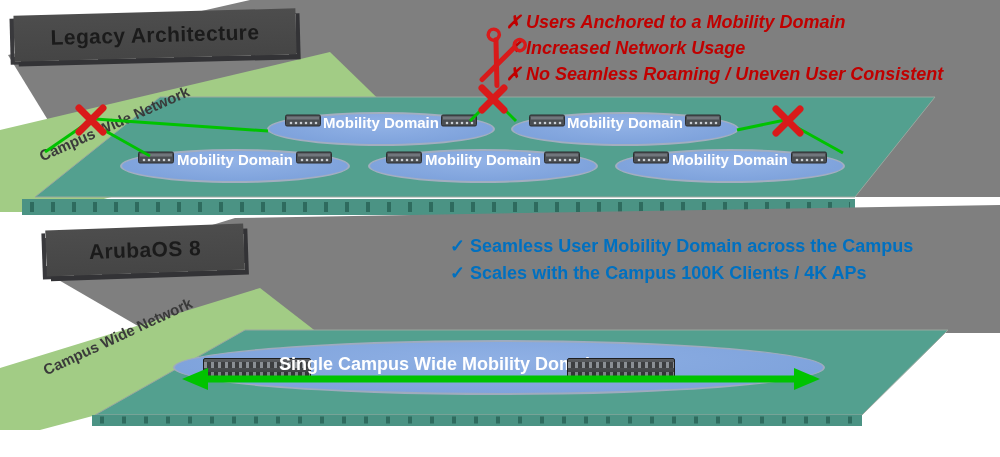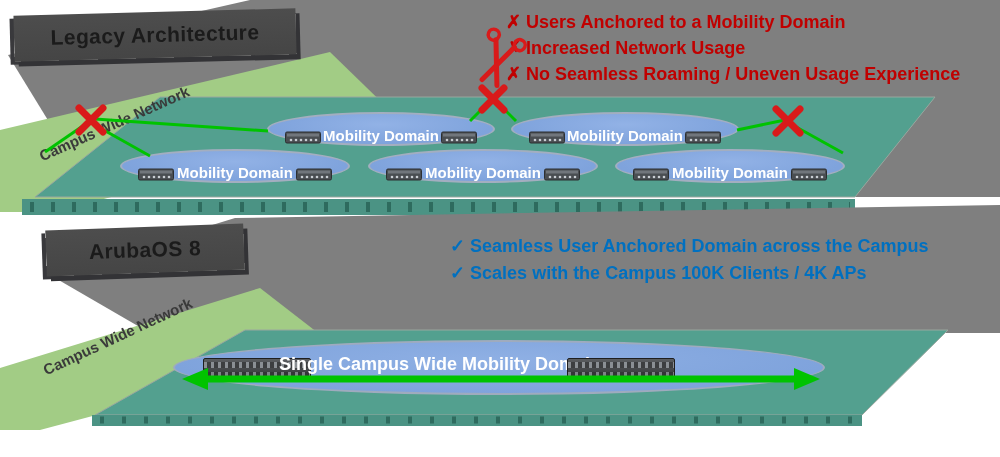--- a/index.html
+++ b/index.html
@@ -30,31 +30,31 @@
   .banner1{left:14px;top:12px;width:282px;height:46px;font-size:21px;transform:rotate(-1.5deg);}
   .banner2{left:46px;top:227px;width:198px;height:46px;font-size:21px;transform:rotate(-2deg);}
   .grass-label{
     position:absolute;color:#3a3a3a;font-weight:bold;font-size:15px;white-space:nowrap;
     transform-origin:left center;
   }
   .grass-label1{left:40px;top:148px;transform:rotate(-24deg);}
   .grass-label2{left:44px;top:362px;transform:rotate(-25deg);}
   .issues{
     position:absolute;left:506px;top:9px;color:var(--issue-text-red,#c00000);
-    font-weight:bold;font-size:18px;line-height:26px;white-space:nowrap;
+    font-weight:bold;font-size:18px;line-height:26px;white-space:nowrap;font-style:italic;
   }
   .benefits{
     position:absolute;left:450px;top:233px;color:var(--benefit-text-blue,#0070c0);
     font-weight:bold;font-size:18px;line-height:27px;white-space:nowrap;
   }
   .dom{
     position:absolute;height:34px;border-radius:50%;
     background:radial-gradient(ellipse at 50% 35%, #92b2e6 0%, var(--ellipse-blue,#7fa3dc) 70%);
     border:2px solid #a3aec0;box-sizing:border-box;
-    display:flex;align-items:flex-end;justify-content:space-between;
+    display:flex;align-items:flex-start;justify-content:space-between;
     padding:0 16px;
   }
   .dom .lbl{color:#ffffff;font-weight:bold;font-size:15px;white-space:nowrap;}
   .dom-e1{left:267px;top:112px;width:228px;}
   .dom-e2{left:511px;top:112px;width:228px;}
   .dom-e3{left:120px;top:149px;width:230px;}
   .dom-e4{left:368px;top:149px;width:230px;}
   .dom-e5{left:615px;top:149px;width:230px;}
   .bigdom{
     position:absolute;left:173px;top:340px;width:652px;height:55px;border-radius:50%;
@@ -103,21 +103,21 @@
 
   <div class="banner banner1">
     <span>Legacy Architecture</span>
   </div>
 
   <div class="grass-label grass-label1">Campus Wide Network</div>
 
   <div class="issues">
     <div>✗ Users Anchored to a Mobility Domain</div>
     <div>✗ Increased Network Usage</div>
-    <div>✗ No Seamless Roaming / Uneven Usage Experience</div>
+    <div>✗ No Seamless Roaming / Uneven User Consistent</div>
   </div>
 
   <div class="dom dom-e1">
     <span class="sw">
         <svg width="36" height="13" viewBox="0 0 36 13">
           <rect x="0.5" y="1" width="35" height="11" rx="1.5" fill="#4a4e52" stroke="#2d2f31"></rect>
           <rect x="2" y="2.5" width="32" height="3" fill="#71767c"></rect>
           <g fill="#c9ced3">
             <circle cx="6" cy="9" r="1.3"></circle>
             <circle cx="11" cy="9" r="1.3"></circle>
@@ -269,21 +269,21 @@
       </span>
   </div>
 
   <div class="banner banner2">
     <span>ArubaOS 8</span>
   </div>
 
   <div class="grass-label grass-label2">Campus Wide Network</div>
 
   <div class="benefits">
-    <div>✓ Seamless User Anchored Domain across the Campus</div>
+    <div>✓ Seamless User Mobility Domain across the Campus</div>
     <div>✓ Scales with the Campus 100K Clients / 4K APs</div>
   </div>
 
   <div class="bigdom">
     <div class="stack stack-l"></div>
     <div class="lbl">Single Campus Wide Mobility Domain</div>
     <div class="stack stack-r"></div>
   </div>
 
   <svg class="layer" width="1000" height="457" viewBox="0 0 1000 457">

